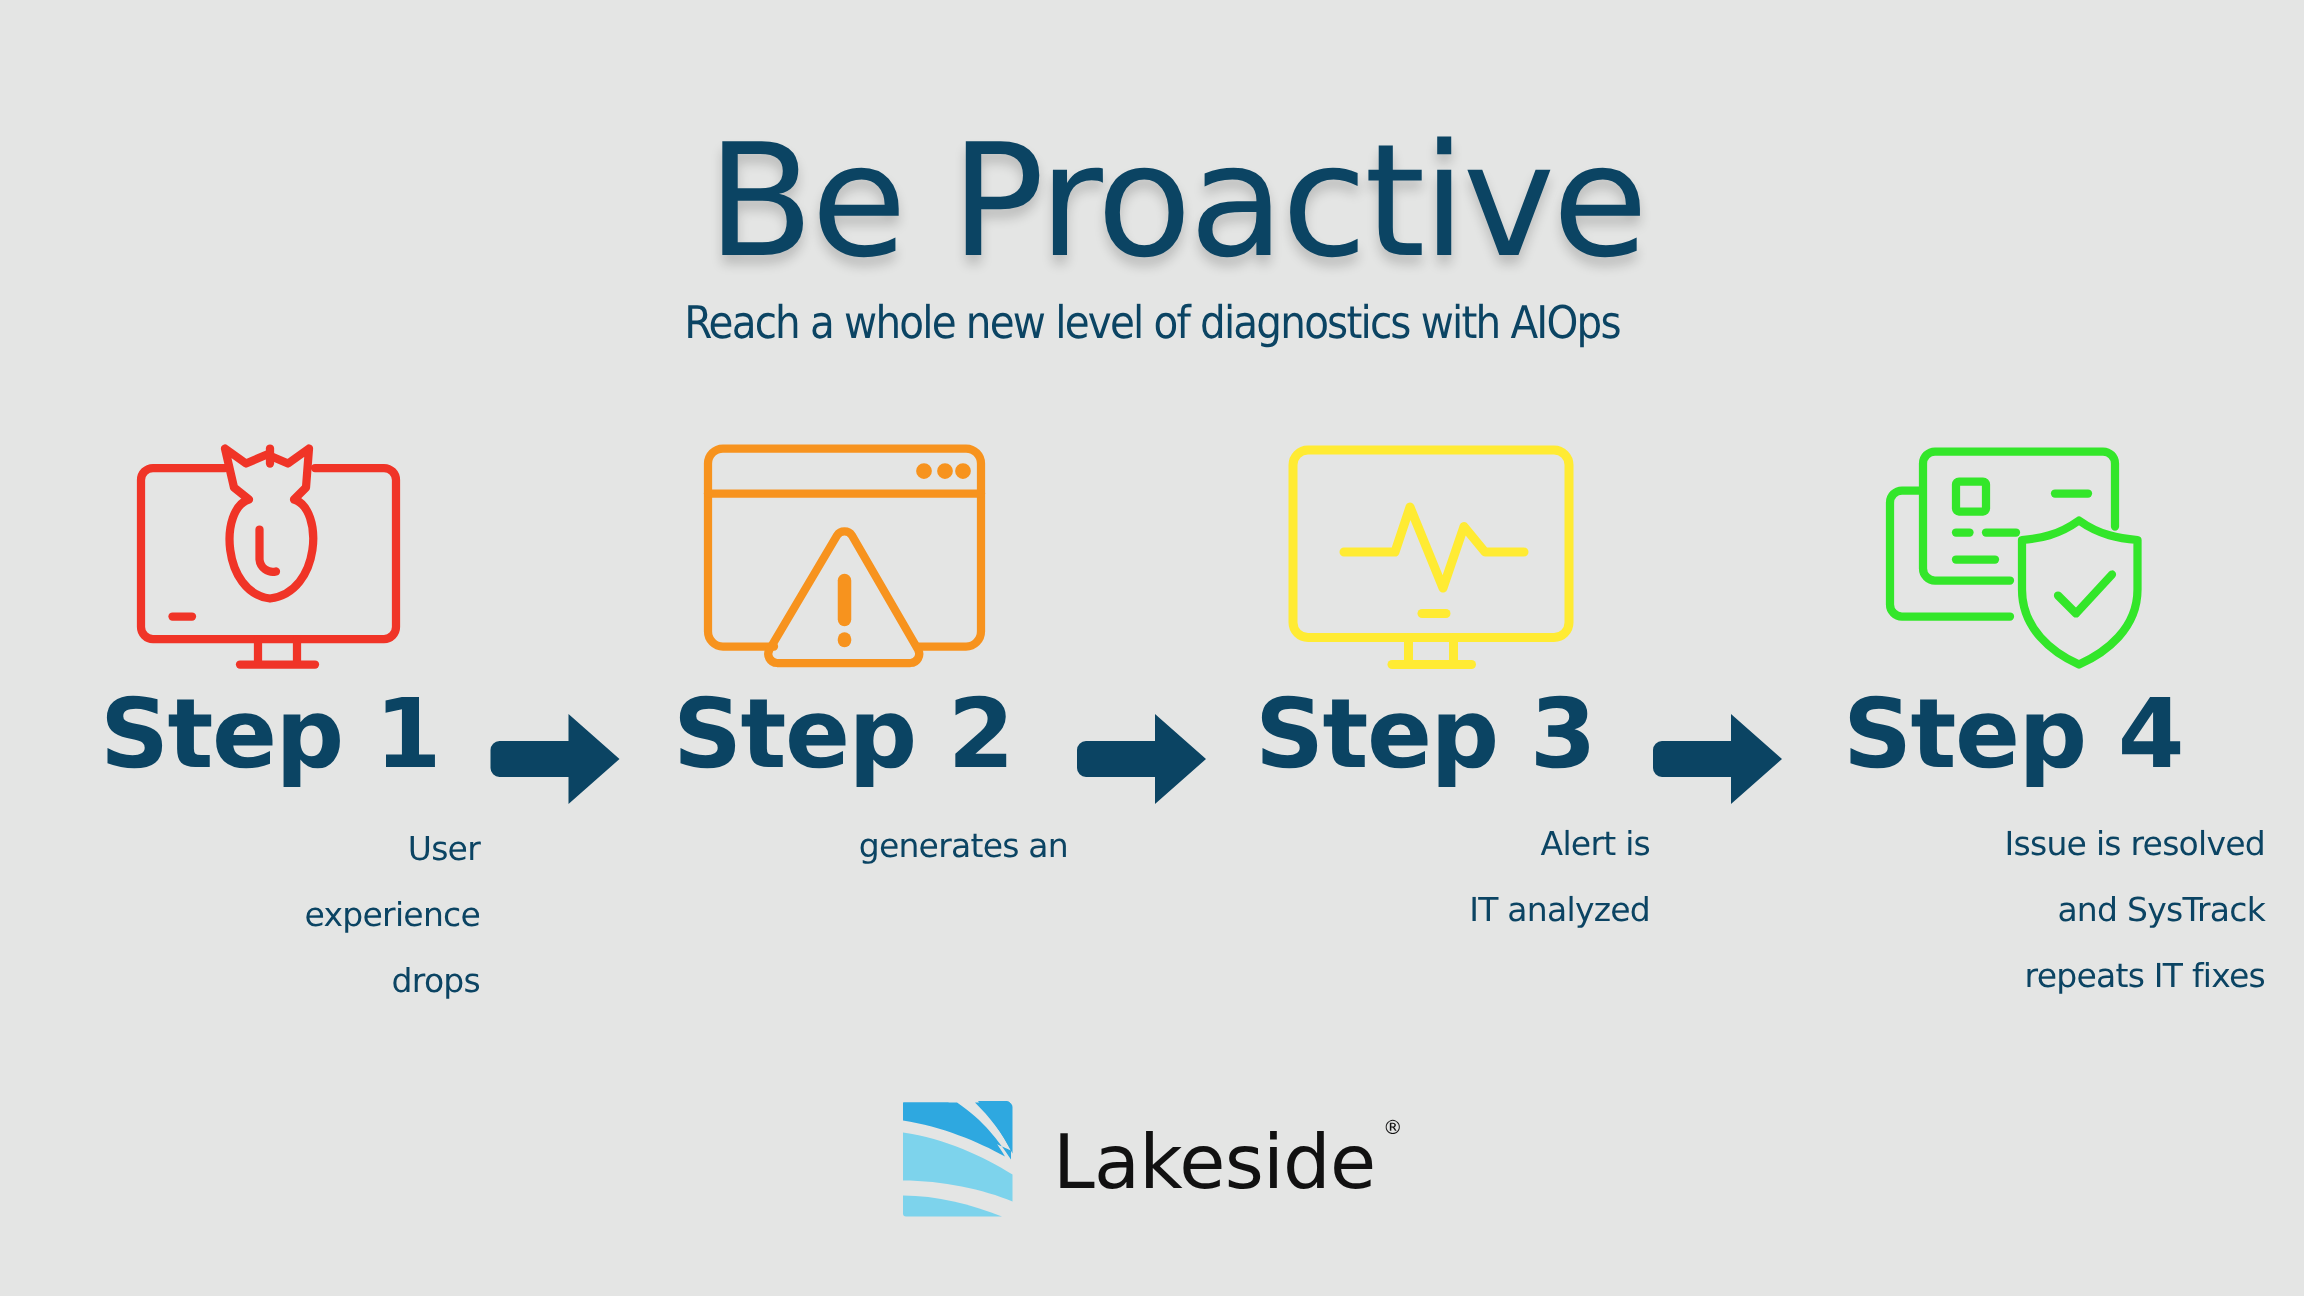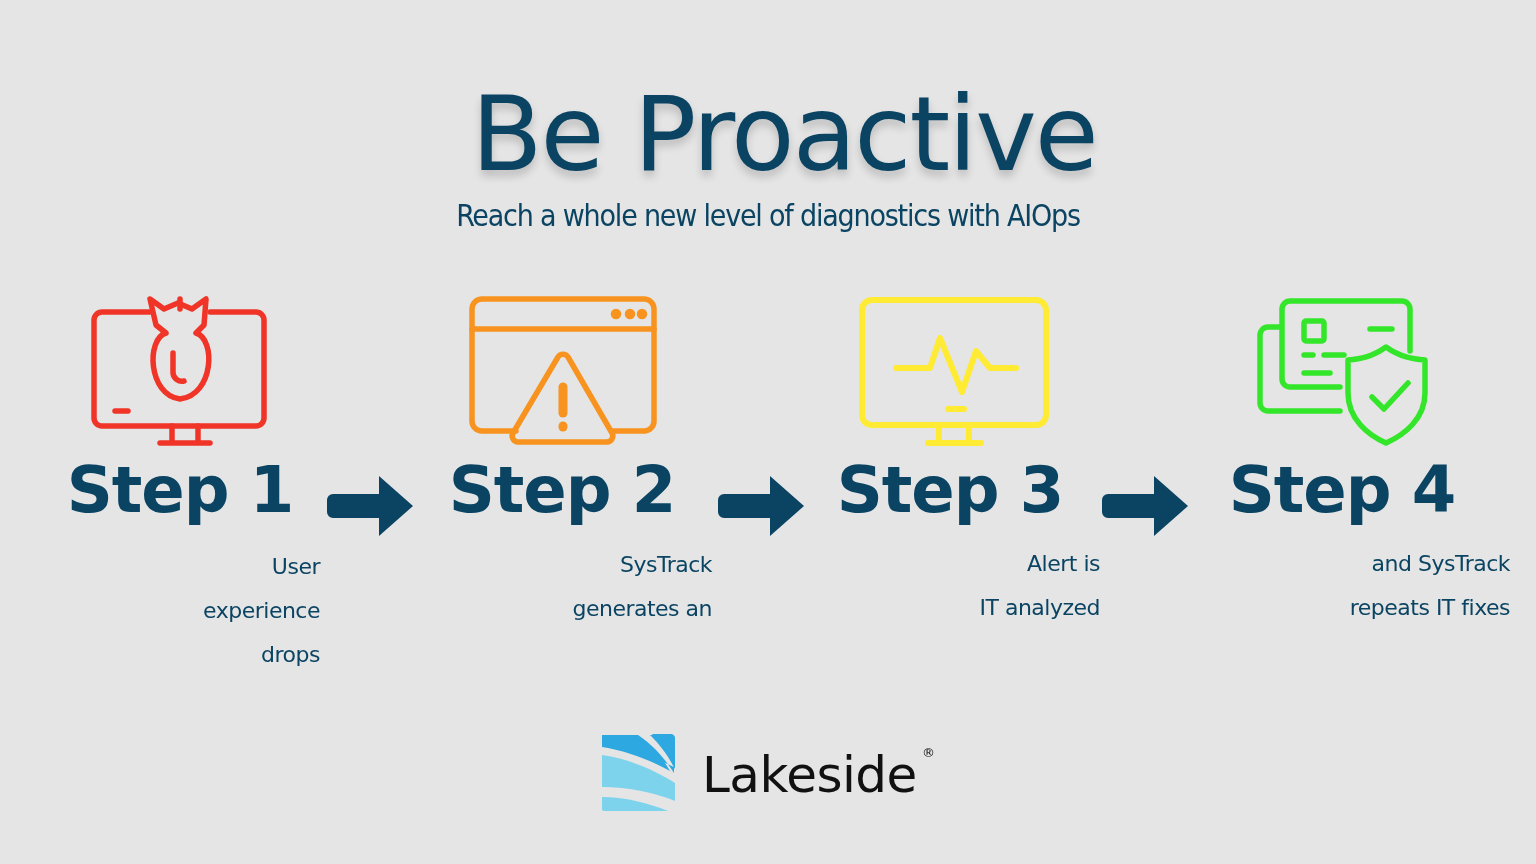--- a/index.html
+++ b/index.html
@@ -96,28 +96,28 @@
 <div class="step-title" style="left:442px;top:455px;width:240px">Step 2</div>
 <div class="step-title" style="left:830px;top:455px;width:240px">Step 3</div>
 <div class="step-title" style="left:1222px;top:455px;width:240px">Step 4</div>
 
 <div class="step-desc" style="left:40px;top:545px;width:280px">
   <div>User</div>
   <div>experience</div>
   <div>drops</div>
 </div>
 <div class="step-desc" style="left:412px;top:543px;width:300px">
-  <div>SysTrack</div>
   <div>generates an</div>
 </div>
 <div class="step-desc" style="left:800px;top:542px;width:300px">
   <div>Alert is</div>
   <div>IT analyzed</div>
 </div>
 <div class="step-desc" style="left:1180px;top:542px;width:330px">
+  <div>Issue is resolved</div>
   <div>and SysTrack</div>
   <div>repeats IT fixes</div>
 </div>
 
 <svg class="arrow" style="left:325px;top:472px" width="90" height="68" viewBox="0 0 90 68">
   <path d="M8 22 H54 V4 L88 34 L54 64 V46 H8 a6 6 0 0 1 -6 -6 V28 a6 6 0 0 1 6 -6 Z" fill="#0b4463"></path>
 </svg>
 <svg class="arrow" style="left:716px;top:472px" width="90" height="68" viewBox="0 0 90 68">
   <path d="M8 22 H54 V4 L88 34 L54 64 V46 H8 a6 6 0 0 1 -6 -6 V28 a6 6 0 0 1 6 -6 Z" fill="#0b4463"></path>
 </svg>

